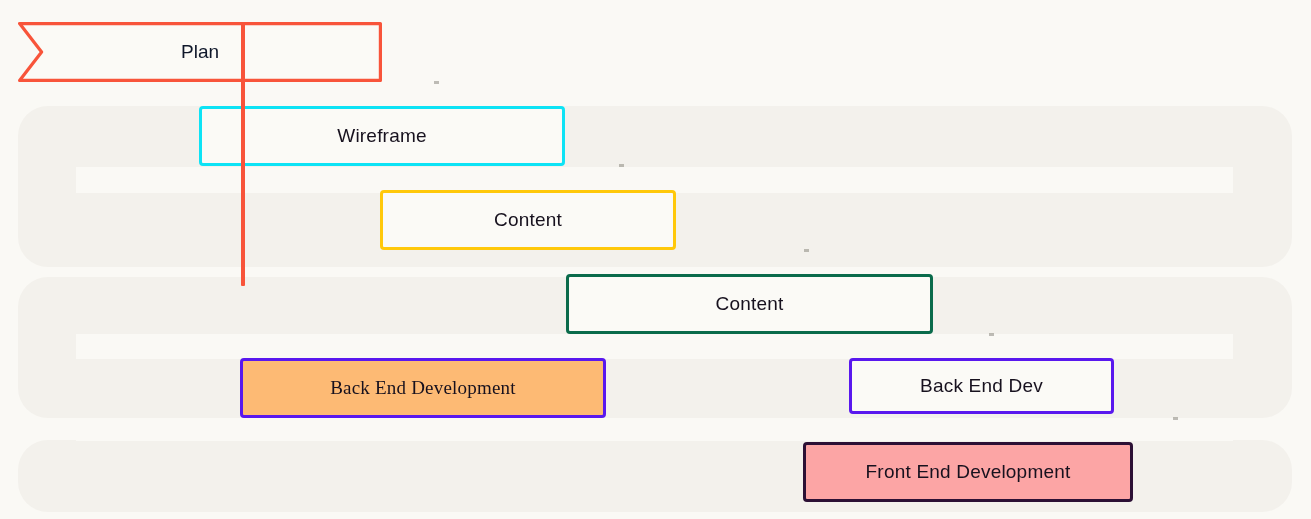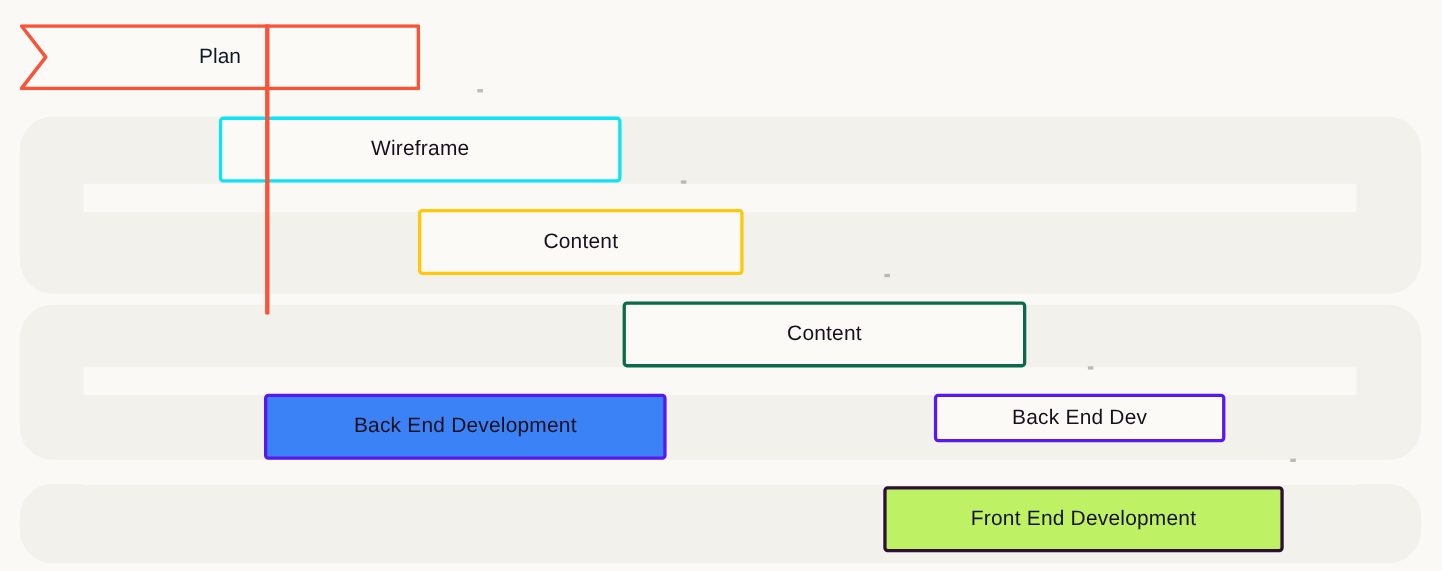--- a/index.html
+++ b/index.html
@@ -122,25 +122,25 @@
       </div>
       <div class="bar" style="left: 199px; top: 106px; width: 366px; height: 60px; border-color: rgb(13, 227, 245); background: rgb(251, 250, 246); color: rgb(23, 17, 30); align-items: center;">
         <span>Wireframe</span>
       </div>
       <div class="bar" style="left: 380px; top: 190px; width: 296px; height: 60px; border-color: rgb(255, 200, 10); background: rgb(251, 250, 246); color: rgb(23, 17, 30);">
         <span>Content</span>
       </div>
       <div class="bar" style="left: 566px; top: 274px; width: 367px; height: 60px; border-color: rgb(10, 107, 75); background: rgb(251, 250, 246); color: rgb(23, 17, 30);">
         <span>Content</span>
       </div>
-      <div class="bar" style="left: 240px; top: 358px; width: 366px; height: 60px; border-color: rgb(89, 24, 238); background: #3b82f6; color: rgb(23, 17, 30);">
+      <div class="bar" style="left: 240px; top: 358px; width: 366px; height: 60px; border-color: rgb(89, 24, 238); background: #fdba74; color: rgb(23, 17, 30); font-family: Liberation Serif, serif;">
         <span>Back End Development</span>
       </div>
-      <div class="bar" style="left: 849px; top: 358px; width: 265px; height: 44px; border-color: rgb(89, 24, 238); background: rgb(251, 250, 246); color: rgb(23, 17, 30);">
+      <div class="bar" style="left: 849px; top: 358px; width: 265px; height: 56px; border-color: rgb(89, 24, 238); background: rgb(251, 250, 246); color: rgb(23, 17, 30);">
         <span>Back End Dev</span>
       </div>
-      <div class="bar" style="left: 803px; top: 442px; width: 364px; height: 60px; border-color: rgb(44, 16, 53); background: #bef264; color: rgb(23, 17, 30);">
+      <div class="bar" style="left: 803px; top: 442px; width: 330px; height: 60px; border-color: rgb(44, 16, 53); background: #fca5a5; color: rgb(23, 17, 30);">
         <span>Front End Development</span>
       </div>
     </div>
 
   <div class="marker-line" id="marker-line" style="left: 241px; top: 22px; height: 264px; background: rgb(248, 84, 58);"></div>
 </div>
 
 </body></html>

